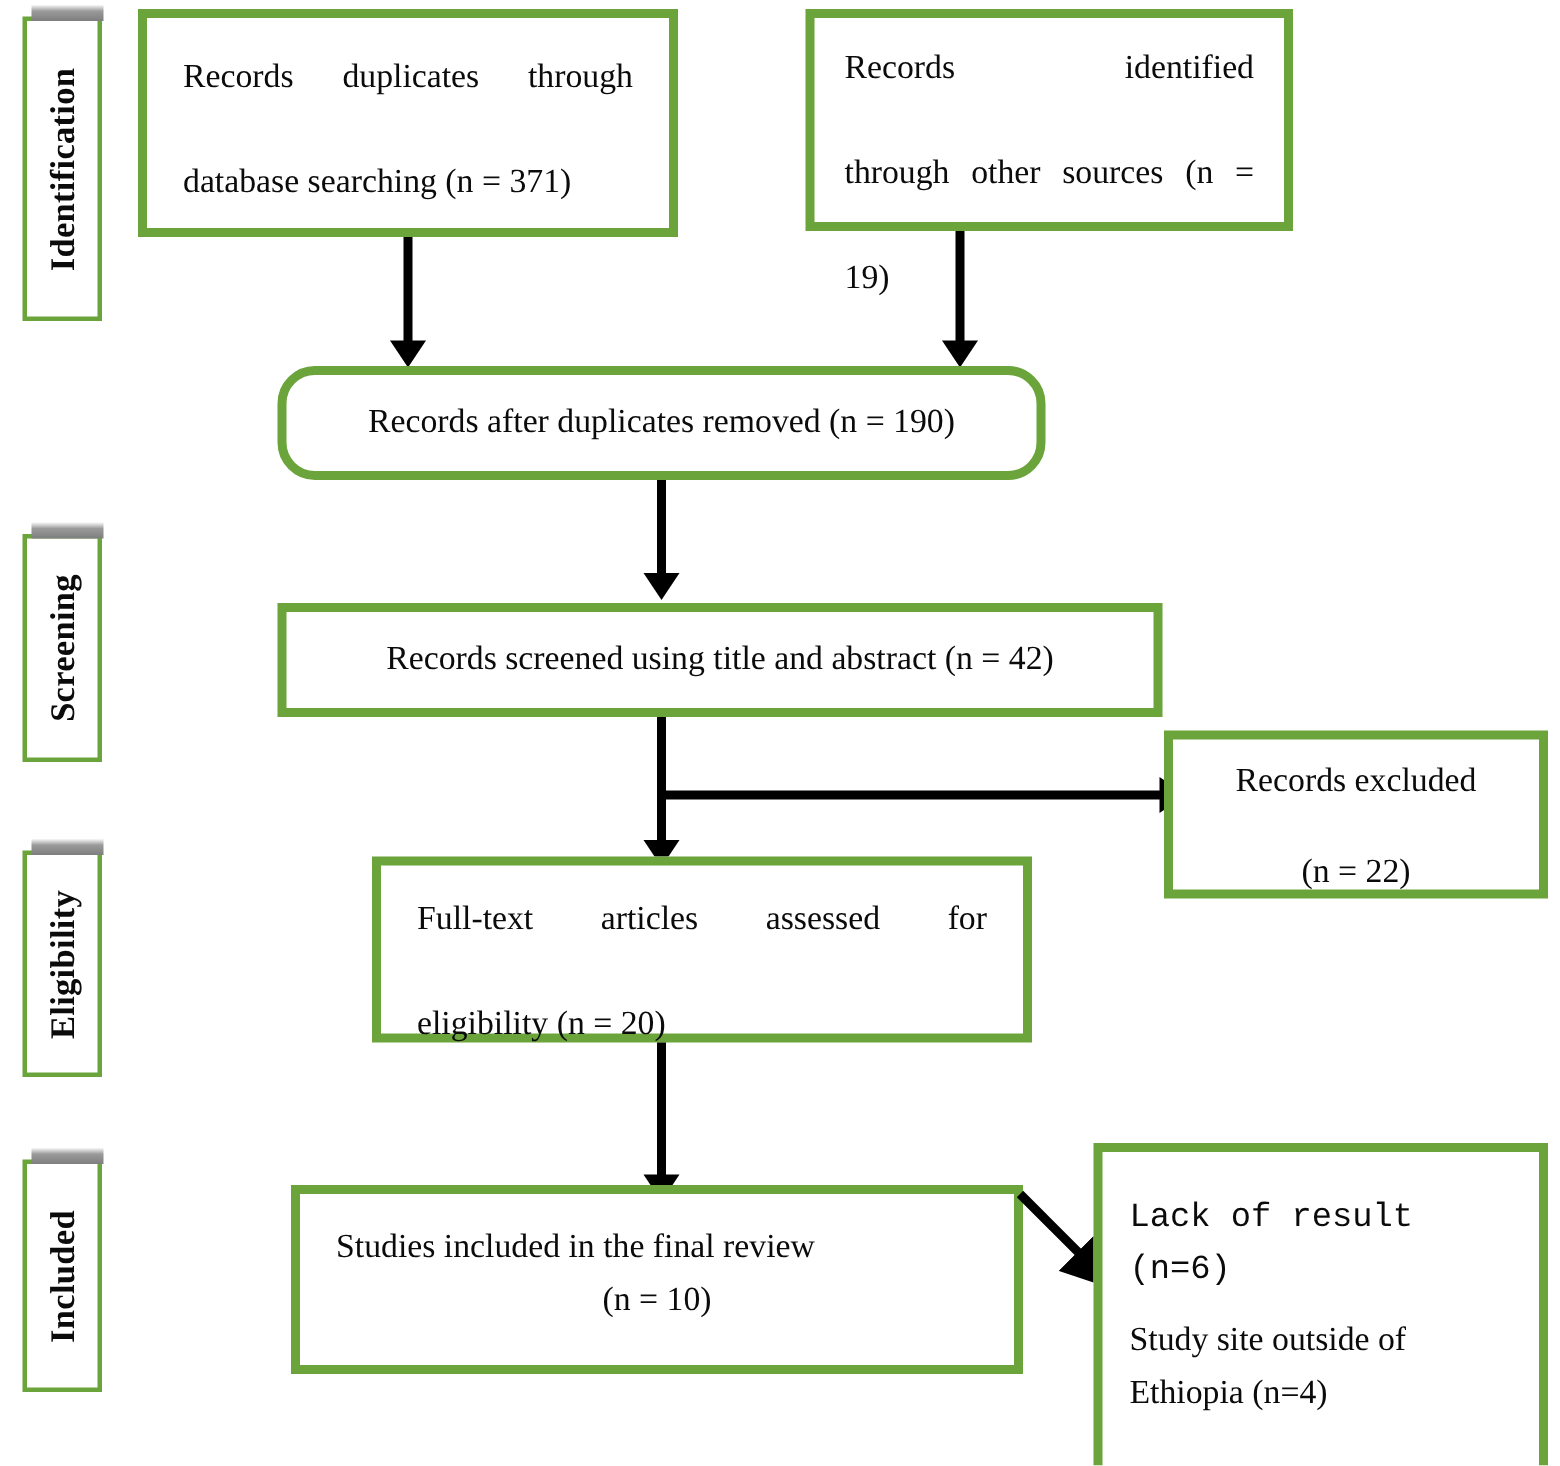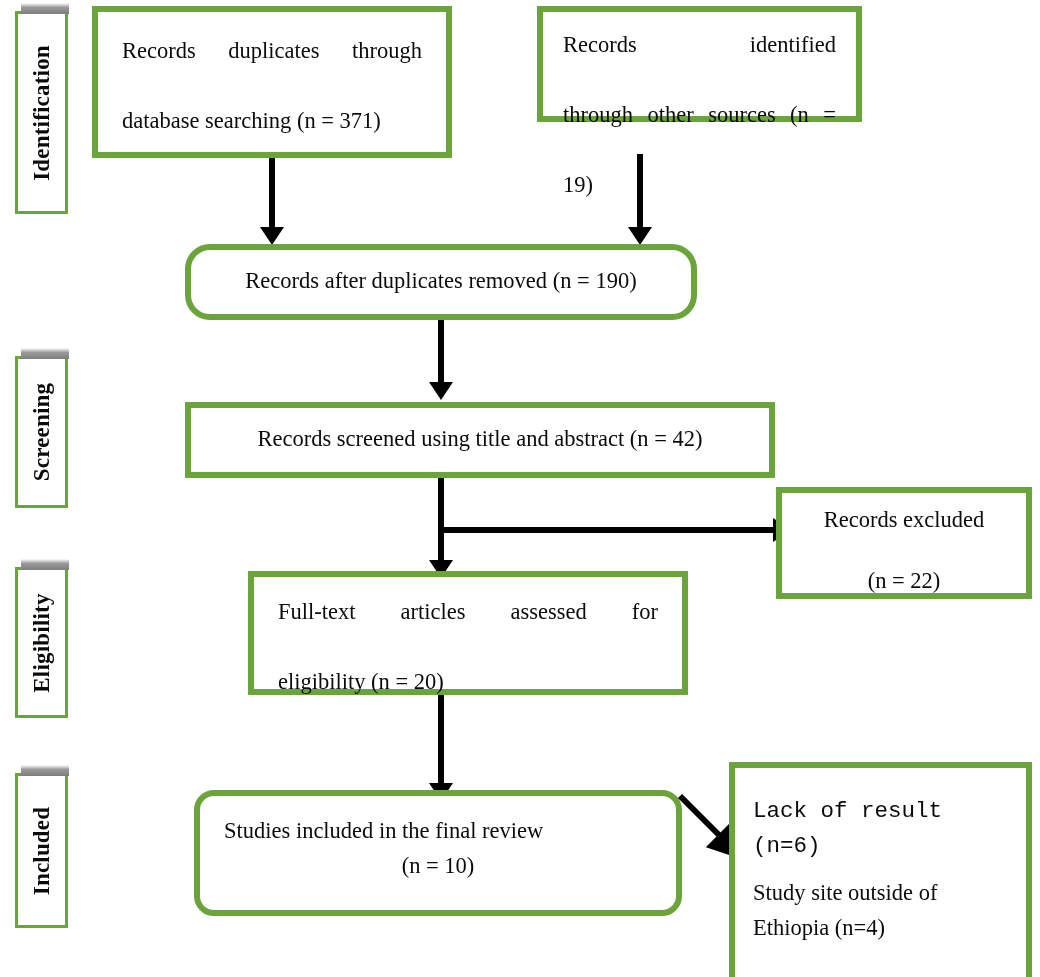--- a/index.html
+++ b/index.html
@@ -129,21 +129,21 @@
   <div class="stage" style="left:15px; top:773px; width:53px; height:155px;">
     <div class="shadow"></div>
     <div class="stage-label">Included</div>
   </div>
 
   <div class="gbox" style="left:92px; top:6px; width:360px; height:152px; padding:22px 24px 0 24px;">
     <span class="txt just">Records duplicates through</span>
     <span class="txt">database searching (n = 371)</span>
   </div>
 
-  <div class="gbox" style="left:537px; top:6px; width:325px; height:116px; padding:16px 20px 0 20px;">
+  <div class="gbox" style="left:537px; top:6px; width:325px; height:148px; padding:16px 20px 0 20px;">
     <span class="txt just">Records identified</span>
     <span class="txt just">through other sources (n =</span>
     <span class="txt">19)</span>
   </div>
 
   <div class="vline" style="left:269px; top:158px; height:72px;"></div>
   <div class="arrow-down" style="left:260px; top:227px;"></div>
 
   <div class="vline" style="left:637px; top:154px; height:76px;"></div>
   <div class="arrow-down" style="left:628px; top:227px;"></div>
@@ -171,21 +171,21 @@
   </div>
 
   <div class="gbox" style="left:248px; top:571px; width:440px; height:124px; padding:18px 24px 0 24px;">
     <span class="txt just">Full-text articles assessed for</span>
     <span class="txt">eligibility (n = 20)</span>
   </div>
 
   <div class="vline" style="left:438px; top:695px; height:90px;"></div>
   <div class="arrow-down" style="left:429px; top:783px;"></div>
 
-  <div class="gbox" style="left:194px; top:790px; width:488px; height:126px; padding:18px 24px 0 24px;border-radius:20px;">
+  <div class="gbox" style="left:194px; top:790px; width:488px; height:126px; padding:18px 24px 0 24px;">
     <span class="txt">Studies included in the final review</span>
     <span class="txt center" style="margin-top:0;">(n = 10)</span>
   </div>
 
   <svg class="diag" width="90" height="90" style="left:676px; top:790px;" viewBox="0 0 90 90">
     <defs>
       <marker id="dArrow" markerWidth="6" markerHeight="6" refX="4.6" refY="3" orient="auto" markerUnits="strokeWidth">
         <path d="M0,0 L6,3 L0,6 z" fill="#000000"></path>
       </marker>
     </defs>

